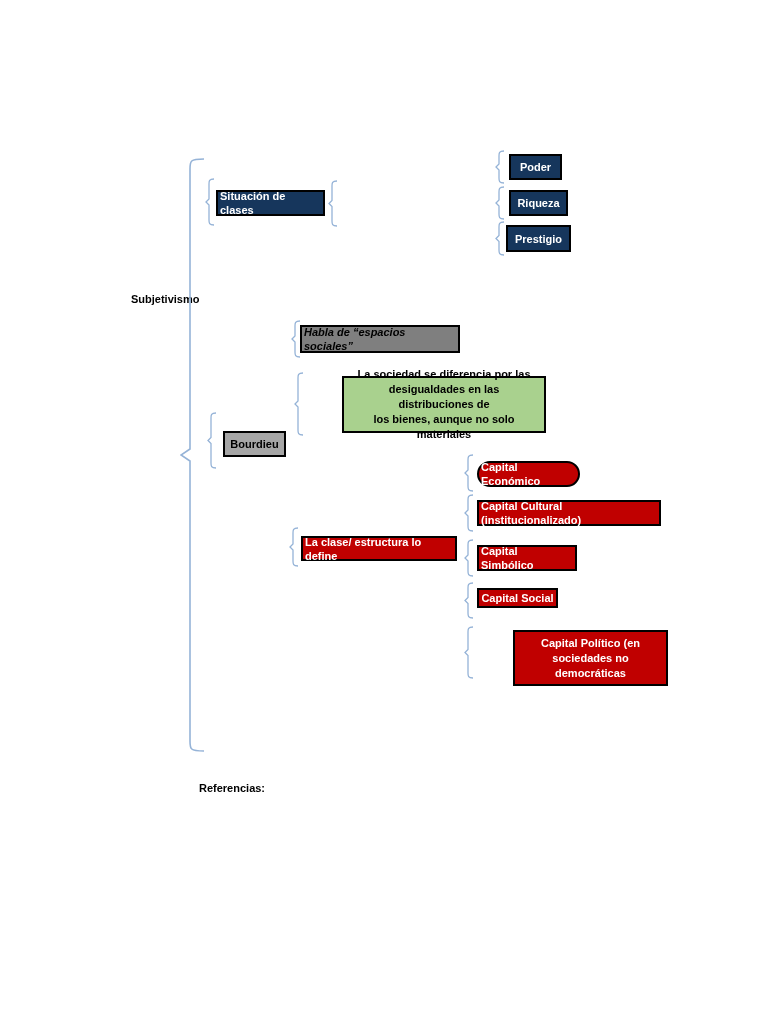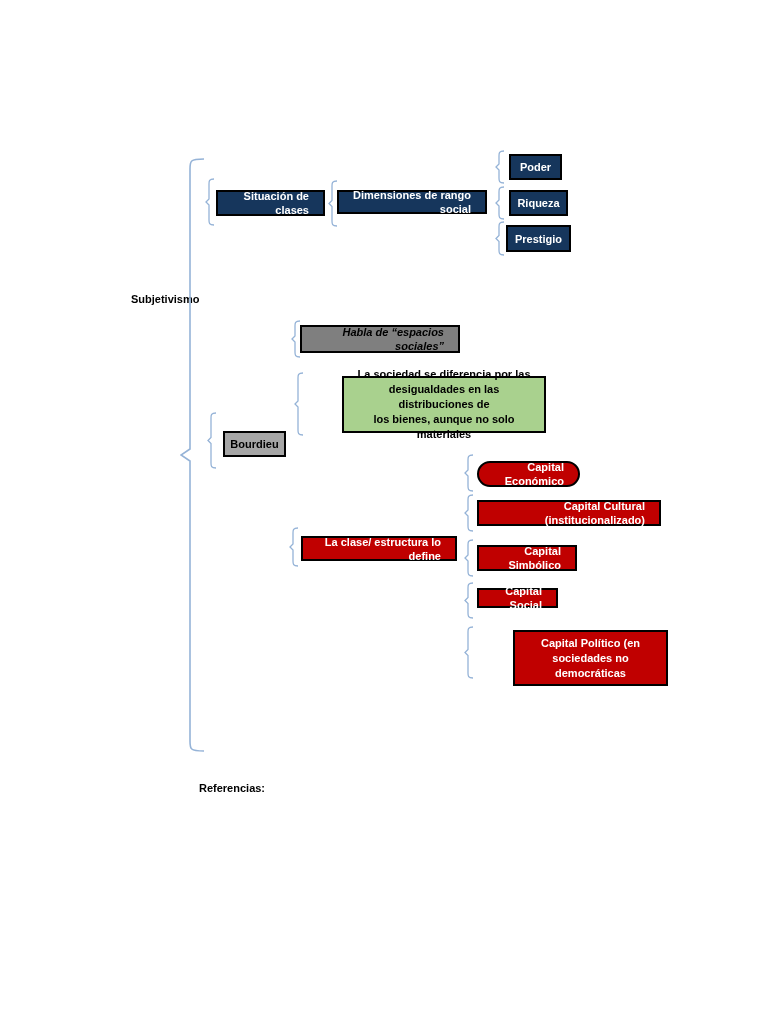--- a/index.html
+++ b/index.html
@@ -13,22 +13,22 @@
   .box{
     position:absolute;
     box-sizing:border-box;
     border:2px solid #000;
     display:flex;
     align-items:center;
     justify-content:center;
     font-weight:bold;
     font-size:11px;
     line-height:14px;
-    padding:0 14px;
-    text-align:right;
+    padding:0 2px;
+    text-align:left;
   }
   .navy{background:var(--navy,#16365C);color:#fff;}
   .red{background:var(--red,#C00000);color:#fff;}
   .green-box{background:var(--green,#A9D18E);color:#000;}
   .gray-dark{background:var(--grayDark,#7F7F7F);color:#000;font-style:italic;}
   .gray-light{background:var(--grayLight,#A6A6A6);color:#000;}
   .left-align{justify-content:flex-start;text-align:center;margin-left:36px;}
   .multi{white-space:pre-line;line-height:15px;}
   .plain-label{
     position:absolute;
@@ -42,21 +42,20 @@
 </style>
 </head>
 <body>
 
 <div id="canvas">
 
   <div class="plain-label" style="left:107px;top:293px;">Subjetivismo</div>
 
   <div class="box navy" style="left:216px;top:190px;width:109px;height:26px;">Situación de clases</div>
 
-  <div class="box navy" style="left:337px;top:190px;width:150px;height:24px;">Dimensiones de rango social</div>
 
   <div class="box navy" style="left:509px;top:154px;width:53px;height:26px;">Poder</div>
 
   <div class="box navy" style="left:509px;top:190px;width:59px;height:26px;">Riqueza</div>
 
   <div class="box navy" style="left:506px;top:225px;width:65px;height:27px;">Prestigio</div>
 
   <div class="box gray-dark" style="left:300px;top:325px;width:160px;height:28px;">Habla de “espacios sociales”</div>
 
   <div class="box green-box left-align multi" style="left:306px;top:376px;width:204px;height:57px;padding:4px 9px;">La sociedad se diferencia por las

